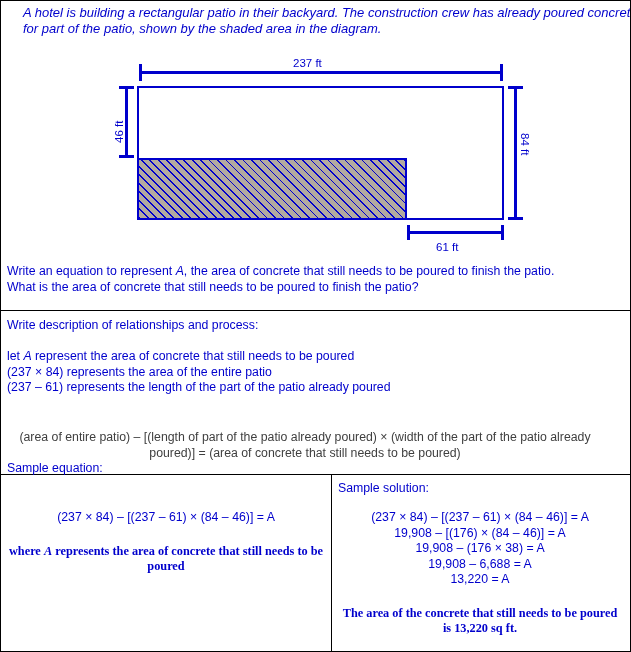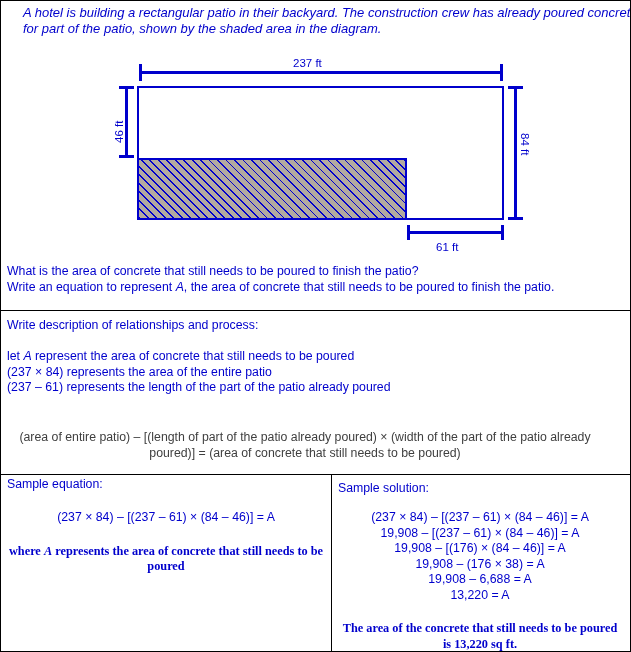--- a/index.html
+++ b/index.html
@@ -199,55 +199,54 @@
     <div class="dcap-h" style="left:507px; top:166px; width:15px;"></div>
     <div class="dim-label-vert-down" style="left:530px; top:82px;">84 ft</div>
 
     <div class="dline-h" style="left:406px; top:180px; width:97px;"></div>
     <div class="dcap-v" style="left:406px; top:174px; height:15px;"></div>
     <div class="dcap-v" style="left:500px; top:174px; height:15px;"></div>
     <div class="dim-label" style="left:435px; top:190px;">61 ft</div>
   </div>
 
   <div class="question-text">
-    <div>What is the area of concrete that still needs to be poured to finish the patio?</div>
     <div>
       <span>Write an equation to represent </span><span class="ital">A</span><span>, the area of concrete that still needs to be poured to finish the patio.</span>
     </div>
+    <div>What is the area of concrete that still needs to be poured to finish the patio?</div>
   </div>
 
   <div class="divider-h" style="top:309px;"></div>
 
   <div class="verbal-title">Write description of relationships and process:</div>
 
   <div class="verbal-lines">
     <div>
       <span>let </span><span class="ital">A</span><span> represent the area of concrete that still needs to be poured</span>
     </div>
     <div>(237 × 84) represents the area of the entire patio</div>
     <div>(237 – 61) represents the length of the part of the patio already poured</div>
   </div>
 
   <div class="verbal-summary">(area of entire patio) – [(length of part of the patio already poured) × (width of the part of the patio already poured)] = (area of concrete that still needs to be poured)</div>
 
   <div class="divider-h" style="top:473px;"></div>
   <div class="divider-v"></div>
 
-  <div class="panel-title" style="left:6px; top:476px;text-align:right;">Sample equation:</div>
+  <div class="panel-title" style="left:6px; top:460px;text-align:right;">Sample equation:</div>
   <div class="panel-body" style="left:6px; top:509px; width:318px;">
     <div>(237 × 84) – [(237 – 61) × (84 – 46)] = A</div>
     <div class="bold" style="margin-top:18px;">
       <span>where </span><span class="ital">A</span><span> represents the area of concrete that still needs to be poured</span>
     </div>
   </div>
 
   <div class="panel-title" style="left:337px; top:480px;">Sample solution:</div>
   <div class="panel-body" style="left:337px; top:509px; width:284px;">
     <div>(237 × 84) – [(237 – 61) × (84 – 46)] = A</div>
-    <div>19,908 – [(237 – 61) × (84 – 46)] = A</div>
     <div>19,908 – [(176) × (84 – 46)] = A</div>
     <div>19,908 – (176 × 38) = A</div>
     <div>19,908 – 6,688 = A</div>
     <div>13,220 = A</div>
     <div class="bold" style="margin-top:18px;">The area of the concrete that still needs to be poured is 13,220 sq ft.</div>
   </div>
 
 </div>
 
 </body></html>

